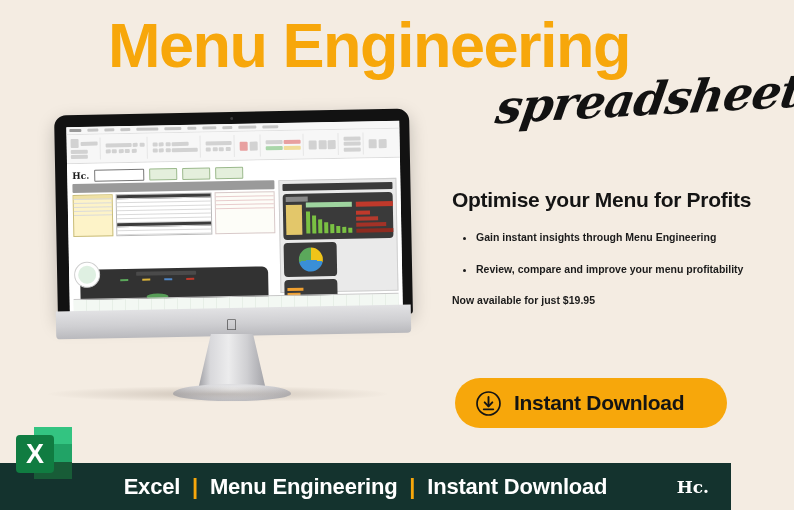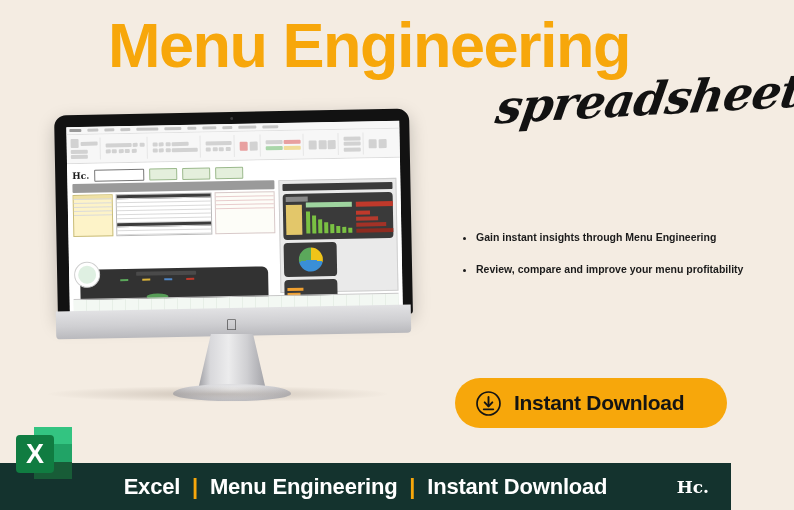--- a/index.html
+++ b/index.html
@@ -395,24 +395,26 @@
         </div>
       </div>
     </div>
     <div class="chin"></div>
     <div class="apple"></div>
     <div class="stand"></div>
     <div class="base"></div>
   </div>
   <div class="deskshadow"></div>
 
+  <div class="subhead">Optimise your Menu for Profits</div>
   <ul class="bullets">
     <li>Gain instant insights through Menu Engineering</li>
     <li>Review, compare and improve your menu profitability</li>
   </ul>
+  <div class="price">Now available for just $19.95</div>
 
   <button class="cta">
     <span class="dl">
       <svg viewBox="0 0 24 24" width="27" height="27">
         <circle cx="12" cy="12" r="10.2" fill="none" stroke="#141414" stroke-width="1.5"></circle>
         <line x1="12" y1="6.2" x2="12" y2="14" stroke="#141414" stroke-width="1.7" stroke-linecap="round"></line>
         <polyline points="8.6,11 12,14.6 15.4,11" fill="none" stroke="#141414" stroke-width="1.7" stroke-linecap="round" stroke-linejoin="round"></polyline>
         <line x1="7.8" y1="17.2" x2="16.2" y2="17.2" stroke="#141414" stroke-width="1.7" stroke-linecap="round"></line>
       </svg>
     </span>

